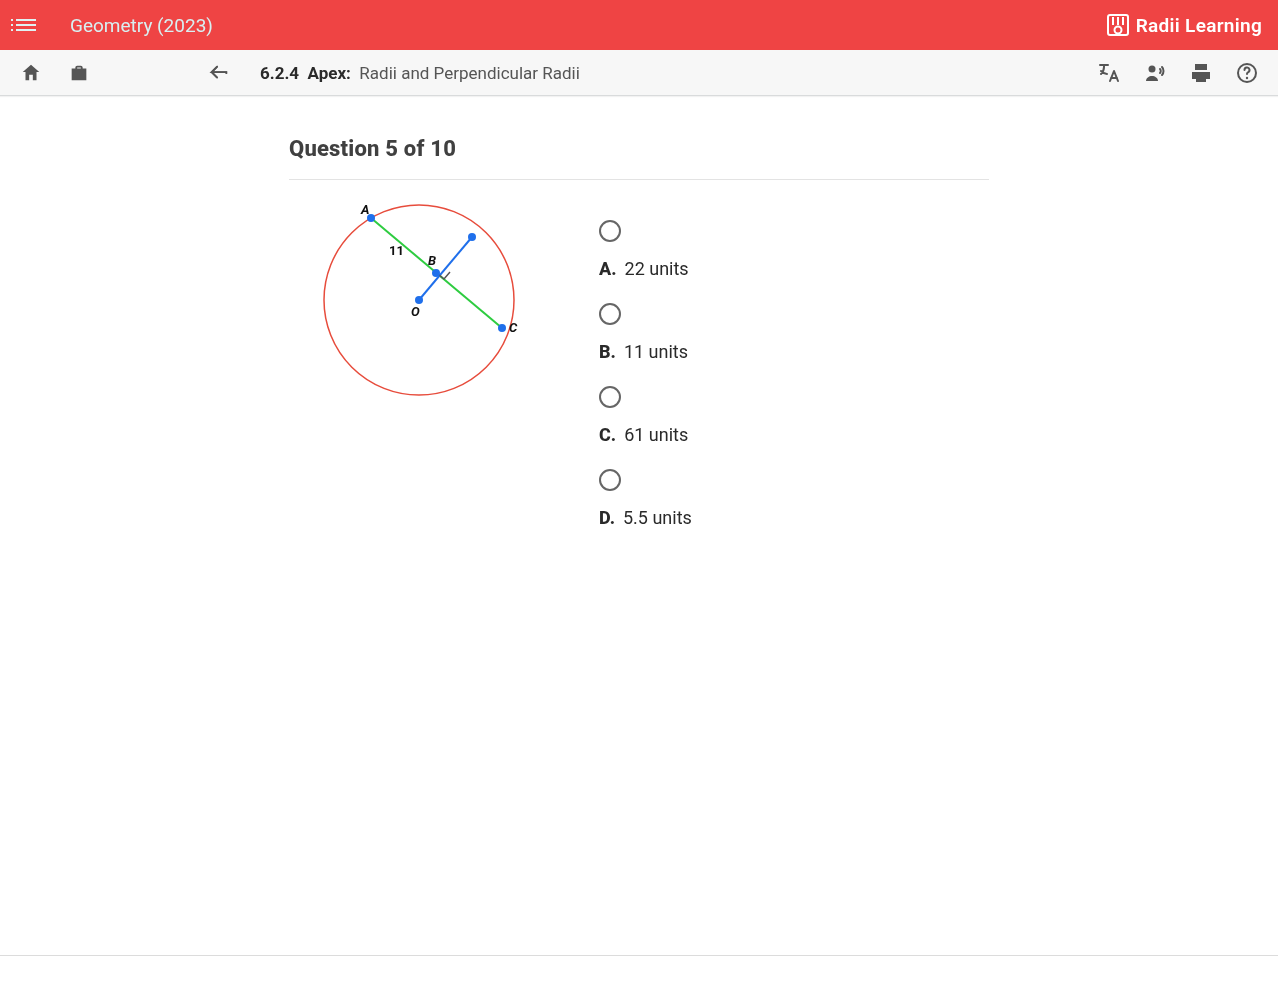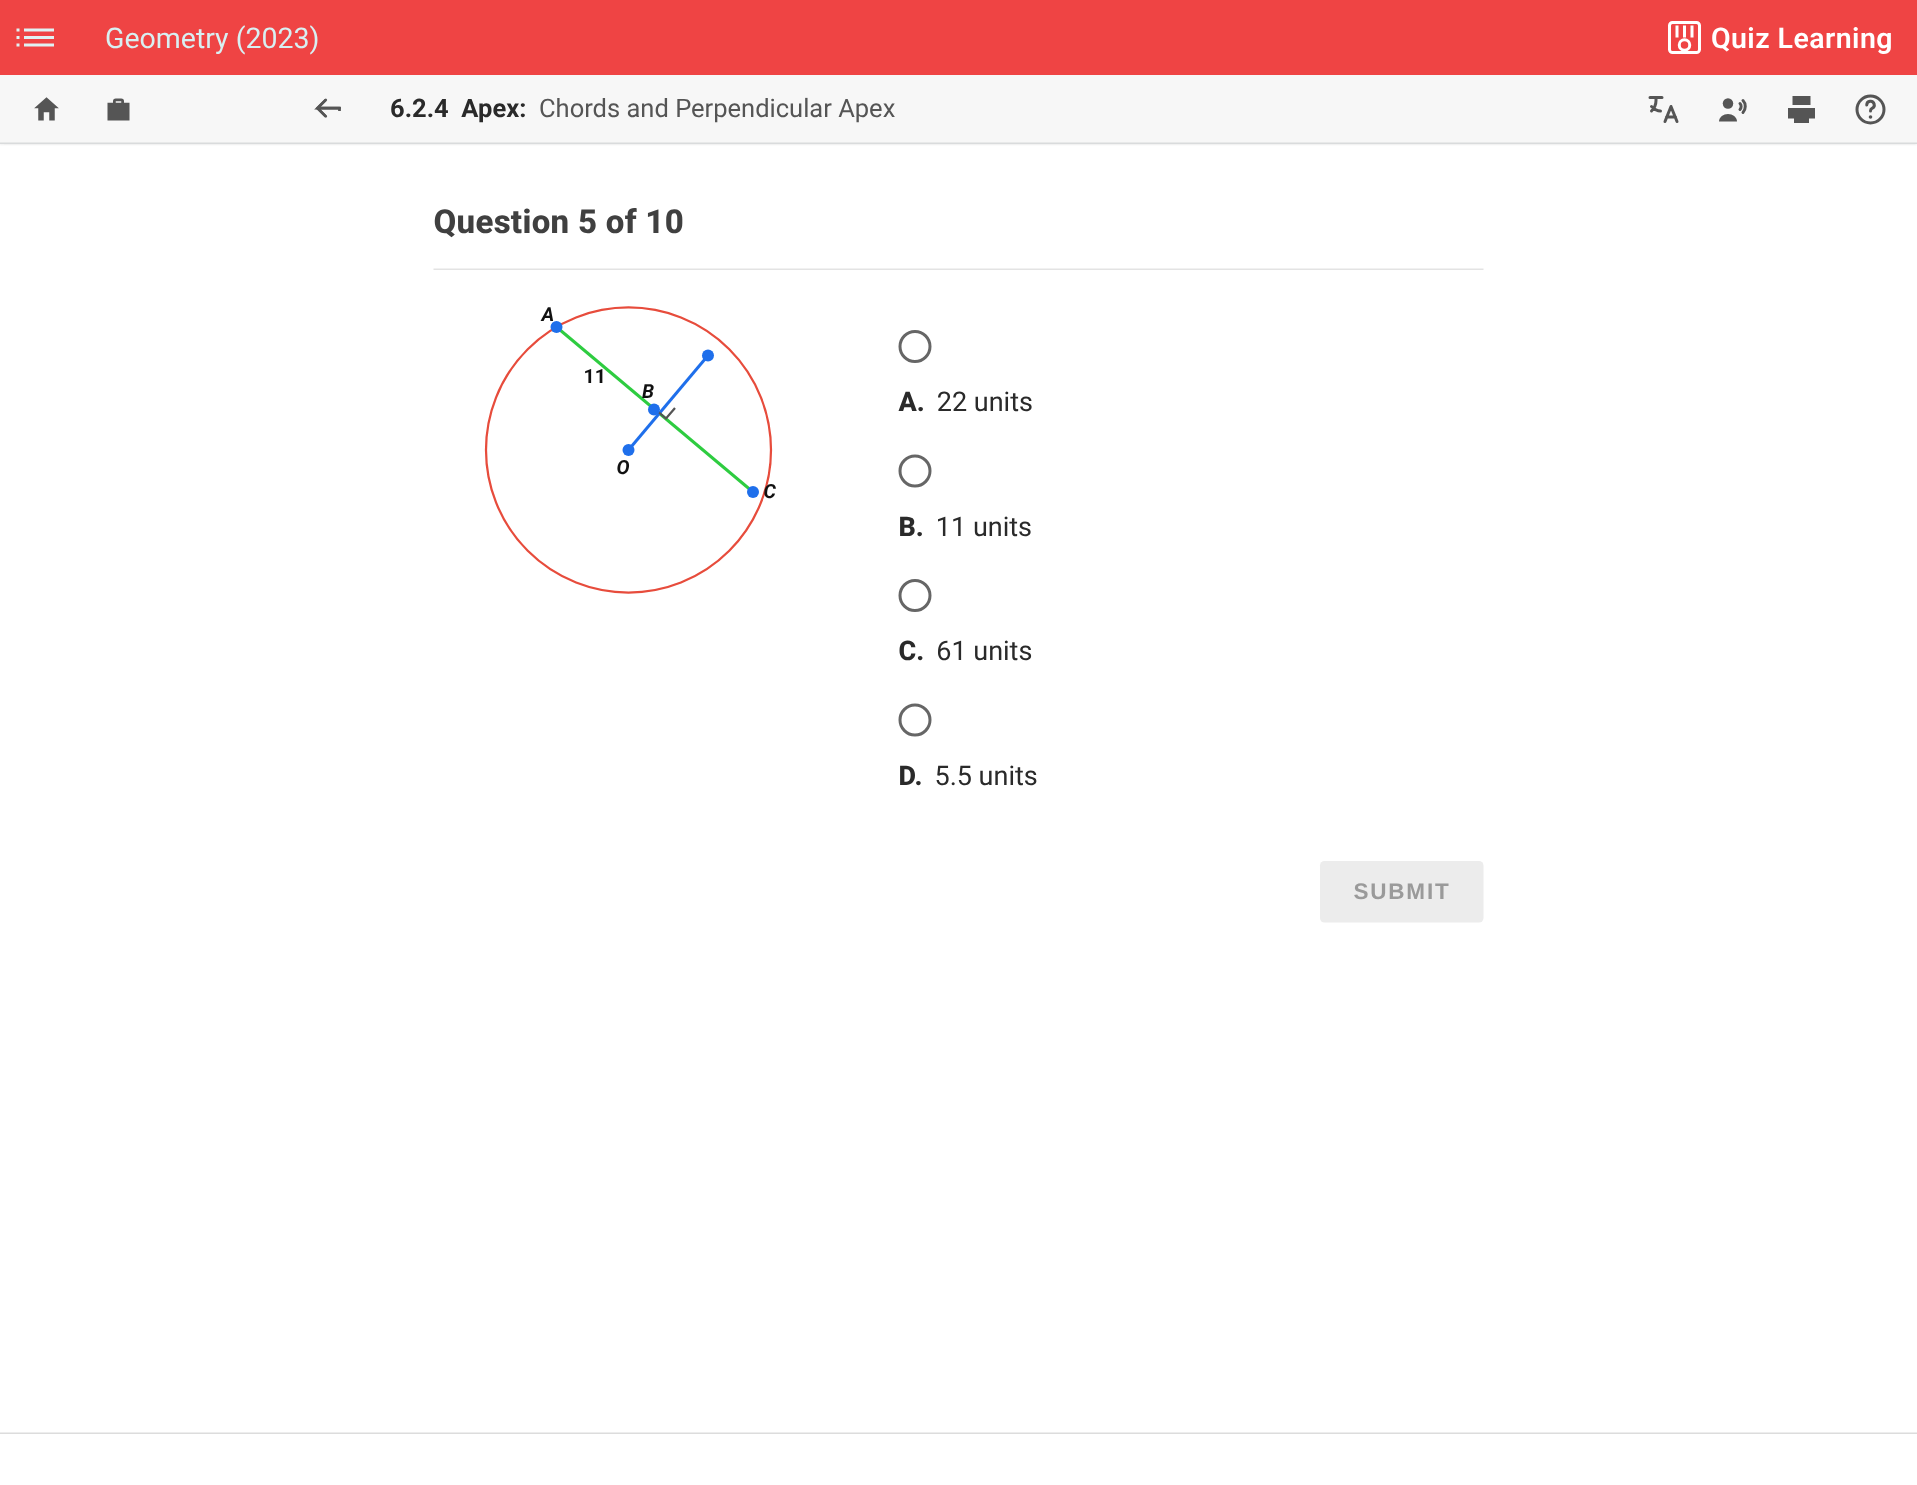--- a/index.html
+++ b/index.html
@@ -61,21 +61,21 @@
   </div>
   <div class="spacer"></div>
   <div class="brand">
     <svg viewBox="0 0 24 24">
       <rect x="2" y="2" width="20" height="20" rx="2" fill="none" stroke="#fff" stroke-width="2"></rect>
       <line x1="7" y1="4" x2="7" y2="12" stroke="#fff" stroke-width="2"></line>
       <line x1="12" y1="4" x2="12" y2="12" stroke="#fff" stroke-width="2"></line>
       <line x1="17" y1="4" x2="17" y2="12" stroke="#fff" stroke-width="2"></line>
       <circle cx="12" cy="17" r="3.5" fill="none" stroke="#fff" stroke-width="2"></circle>
     </svg>
-    <span>Quiz Learning</span>
+    <span>Radii Learning</span>
   </div>
 </div>
 
 <div class="subtoolbar">
   <span class="tool-icon">
     <svg viewBox="0 0 24 24" width="22" height="22">
         <path d="M12 3l9 8h-3v9h-4v-6h-4v6H6v-9H3z"></path>
       </svg>
   </span>
   <span class="tool-icon">
@@ -87,21 +87,21 @@
   <span class="tool-icon back-arrow">
     <svg viewBox="0 0 24 24" width="22" height="22">
         <path d="M10 5l-6 6h16v2" fill="none" stroke="#555" stroke-width="2"></path>
         <path d="M4 11l6 6" fill="none" stroke="#555" stroke-width="2"></path>
         <path d="M10 5l-6 6 6 6M4 11h16" fill="none" stroke="#555" stroke-width="2" stroke-linecap="round" stroke-linejoin="round"></path>
       </svg>
   </span>
   <span class="quiz-title">
     <span class="num">6.2.4</span>
     &nbsp;<span class="lbl">Apex:</span>
-    &nbsp;<span>Chords and Perpendicular Apex</span>
+    &nbsp;<span>Radii and Perpendicular Radii</span>
   </span>
   <div class="right">
     <span class="tool-icon">
       <svg viewBox="0 0 24 24" width="24" height="24">
           <path d="M3 4h8M7 4v2c0 3-1 5-3 7m0-3c2 2 4 3 6 3M13 20l4-10 4 10m-7-3h6" fill="none" stroke="#555" stroke-width="2" stroke-linecap="round" stroke-linejoin="round"></path>
         </svg>
     </span>
     <span class="tool-icon">
       <svg viewBox="0 0 24 24" width="24" height="24">
           <circle cx="9" cy="8" r="3.5" fill="#555"></circle>
@@ -168,19 +168,16 @@
           <div class="radio"></div>
           <div class="option-text"><b>C.</b><span>61 units</span></div>
         </div>
         <div class="option">
           <div class="radio"></div>
           <div class="option-text"><b>D.</b><span>5.5 units</span></div>
         </div>
       </div>
     </div>
 
-    <div class="submit-row">
-      <button class="submit-btn">SUBMIT</button>
-    </div>
   </div>
 </div>
 
 <div class="footer-line"></div>
 
 </body></html>

